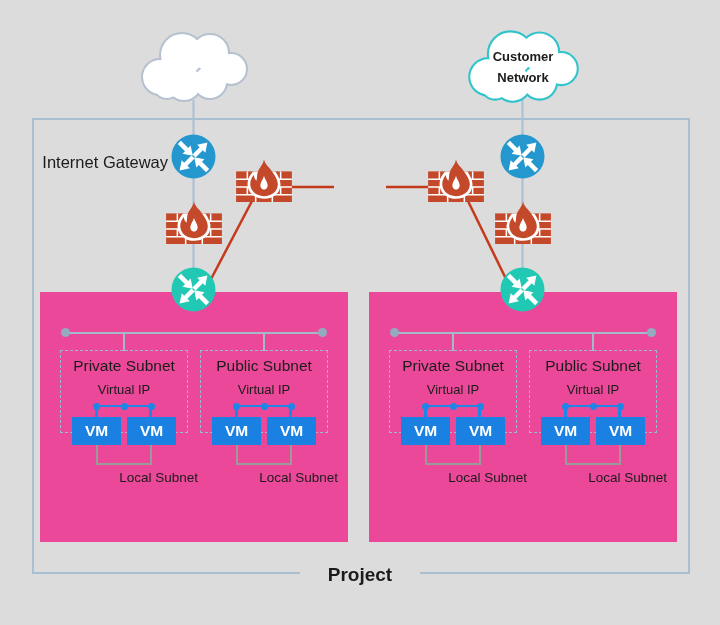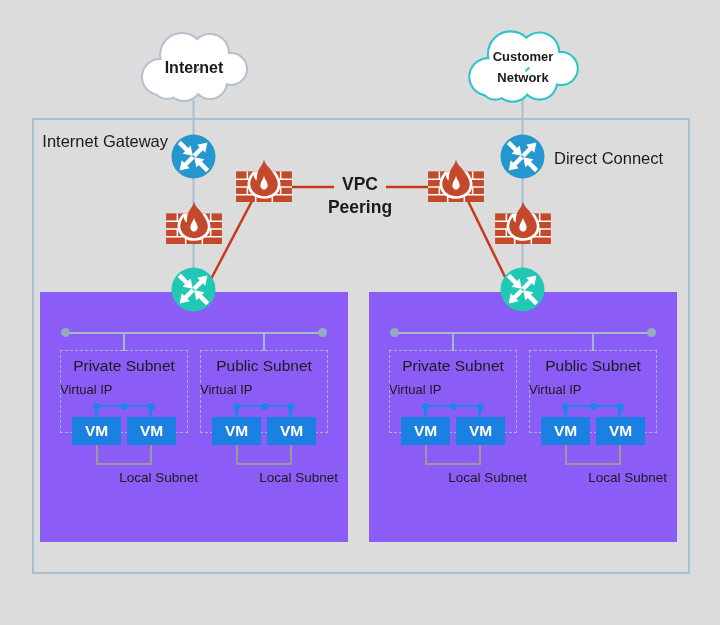--- a/index.html
+++ b/index.html
@@ -30,35 +30,35 @@
 
   .router{width:45px;height:45px;}
   .router-blue{color:var(--router-blue);}
   .router-teal{color:var(--router-teal);}
   .firewall{width:56px;height:45px;color:var(--firewall-red);}
 
   .side-label{font-size:16.5px;line-height:22px;white-space:nowrap;}
   .peering-label{left:320px;top:173px;width:80px;text-align:center;
     font-size:17.5px;font-weight:bold;line-height:23px;}
 
-  .vpc{top:292px;width:308px;height:250px;background:#8b5cf6;}
+  .vpc{top:292px;width:308px;height:250px;background:#ec4899;}
   .vpc-bar{position:absolute;left:0;right:0;bottom:0;height:38px;background:var(--vpc-bar);
     color:#fff;font-weight:bold;font-size:18px;line-height:38px;text-align:center;letter-spacing:.5px;}
   .bus{position:absolute;left:26px;right:26px;top:40px;height:2px;background:var(--bus-line);}
   .bus-dot{position:absolute;top:36px;width:9px;height:9px;border-radius:50%;background:var(--bus-dot);}
   .bus-dot.l{left:21px;} .bus-dot.r{right:21px;}
   .drop{position:absolute;top:41px;width:2px;height:18px;background:var(--bus-line);}
   .drop.d1{left:83px;} .drop.d2{left:223px;}
 
   .subnet{position:absolute;top:58px;width:128px;height:140px;}
   .subnet.s1{left:20px;} .subnet.s2{left:160px;text-decoration:underline;}
   .dash{position:absolute;left:0;top:0;width:128px;height:83px;
     border:1.6px dashed var(--dashed-border);box-sizing:border-box;}
   .sub-title{position:absolute;left:0;width:100%;top:7px;text-align:center;font-size:15.5px;}
-  .vip{position:absolute;left:0;width:100%;top:32px;text-align:left;font-size:13px;}
+  .vip{position:absolute;left:0;width:100%;top:32px;text-align:center;font-size:13px;}
   .conn{position:absolute;left:36.5px;top:52px;width:55px;height:15px;}
   .conn .h{position:absolute;left:0;right:0;top:2.8px;height:2.4px;background:var(--connector-blue);}
   .conn .d{position:absolute;top:.5px;width:7px;height:7px;border-radius:50%;background:var(--connector-blue);}
   .conn .d1{left:-3.5px;} .conn .d2{left:24px;} .conn .d3{left:51.5px;}
   .conn .v{position:absolute;top:3px;width:2.4px;height:12px;background:var(--connector-blue);}
   .conn .v1{left:-1.2px;} .conn .v2{left:52.8px;}
   .vm{position:absolute;top:67px;width:49px;height:28px;background:var(--vm-blue);
     color:#fff;font-weight:bold;font-size:15.5px;line-height:28px;text-align:center;}
   .vm.a{left:12px;} .vm.b{left:67px;}
   .bracket{position:absolute;top:95px;left:36px;width:56px;height:20px;box-sizing:border-box;
@@ -254,24 +254,22 @@
   <svg class="abs firewall" style="left:236px;top:157px" viewBox="0 0 62 50">
       <use href="#firewall-sym"></use>
     </svg>
   <svg class="abs firewall" style="left:428px;top:157px" viewBox="0 0 62 50">
       <use href="#firewall-sym"></use>
     </svg>
 
   <svg class="abs cloud-internet-svg" style="left:134px;top:25px;width:120px;height:82px" viewBox="0 0 120 82">
       <use href="#cloud-sym"></use>
     </svg>
-  <div class="abs cloud-label" style="left:134px;top:57px;width:120px;font-size:16px">Internet</div>
 
   <svg class="abs cloud-customer-svg" style="left:461px;top:23px;width:124px;height:85px" viewBox="0 0 120 82">
       <use href="#cloud-sym"></use>
     </svg>
   <div class="abs cloud-label" style="left:475px;top:46px;width:96px;font-size:13px">Customer Network</div>
 
-  <div class="abs side-label" style="left:20px;top:130px;width:148px;text-align:right">Internet Gateway</div>
-  <div class="abs side-label" style="left:554px;top:147px">Direct Connect</div>
-  <div class="abs peering-label">VPC Peering</div>
+  <div class="abs side-label" style="left:20px;top:151px;width:148px;text-align:right">Internet Gateway</div>
+  <div class="abs project-label">Project</div>
 
 </div>
 
 </body></html>

